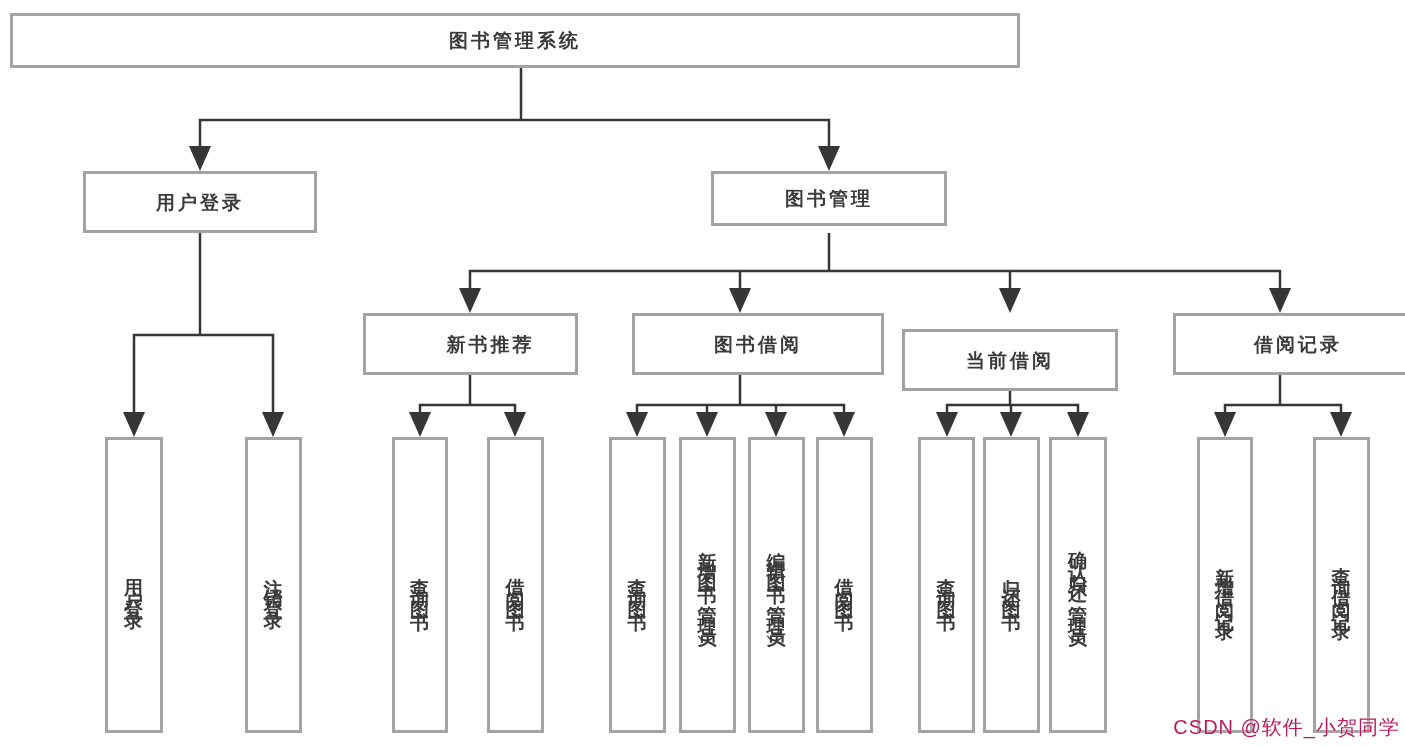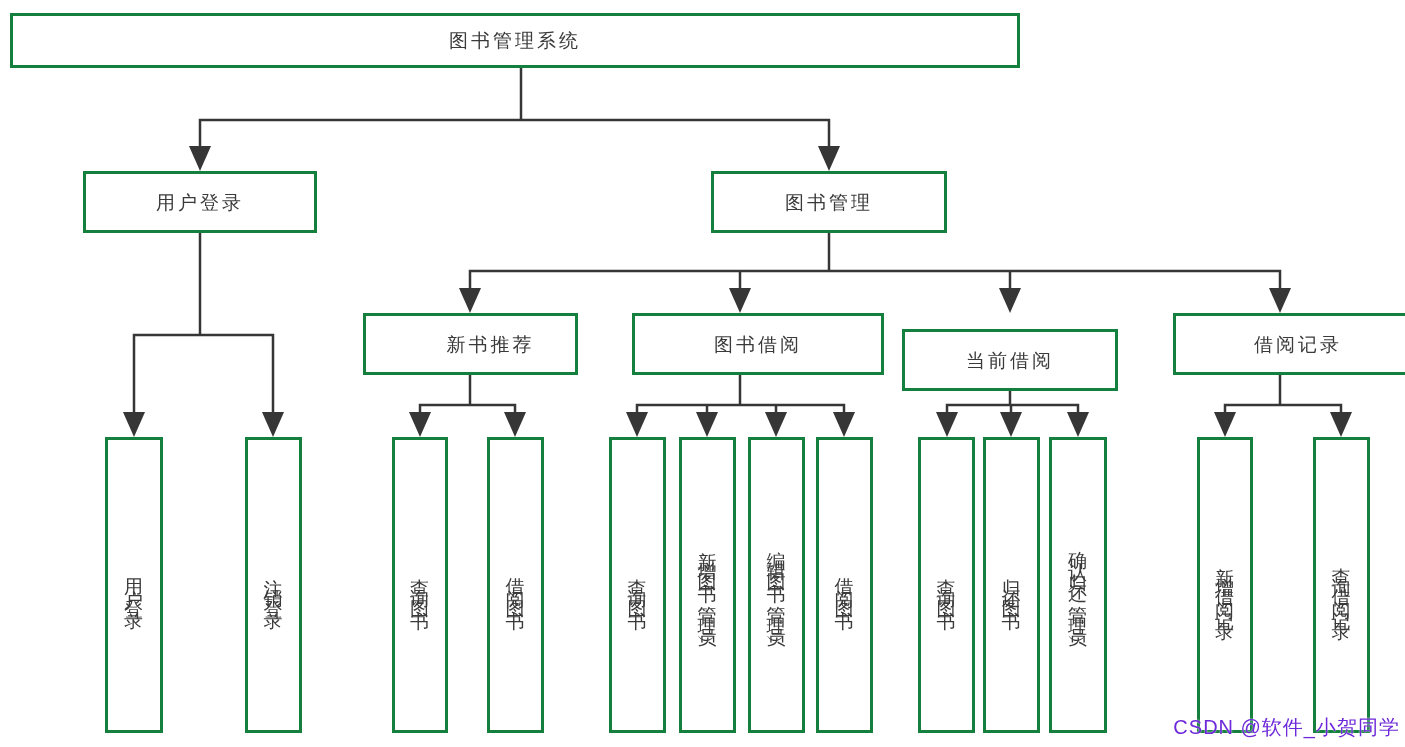--- a/index.html
+++ b/index.html
@@ -8,43 +8,44 @@
     width:1405px;height:747px;
     background:#ffffff;
     font-family:"Liberation Sans","DejaVu Sans",sans-serif;
     overflow:hidden;
   }
   .wires{position:absolute;left:0;top:0;z-index:1;}
   .box{
     position:absolute;
     box-sizing:border-box;
     background:#ffffff;
-    border:3px solid #15803d;
+    border:3px solid #a3a3a3;
     display:flex;align-items:center;justify-content:center;
     z-index:2;
+    font-weight:bold;
   }
   .box .lbl{
     color:#3a3a3a;
     font-size:19px;
     letter-spacing:3px;
     white-space:nowrap;
     line-height:1;
   }
   .vbox .lbl{
     writing-mode:vertical-rl;
     text-orientation:mixed;
     letter-spacing:11px;
     font-size:19px;
     line-height:1;
   }
   .watermark{
     position:absolute;
     right:5px;bottom:6px;
     z-index:5;
-    color:#6d28d9;
+    color:#be185d;
     font-size:20px;
     letter-spacing:1px;
     text-shadow:0 0 2px #ffffff;
     white-space:nowrap;
   }
 </style>
 </head>
 <body>
 
 <div class="canvas">
@@ -104,21 +105,21 @@
     </g>
   </svg>
 
   <div class="box" style="left:10px;top:13px;width:1010px;height:55px;">
     <span class="lbl">图书管理系统</span>
   </div>
 
   <div class="box" style="left:83px;top:171px;width:234px;height:62px;">
     <span class="lbl">用户登录</span>
   </div>
-  <div class="box" style="left:711px;top:171px;width:236px;height:62px;justify-content:center;">
+  <div class="box" style="left:711px;top:171px;width:236px;height:55px;justify-content:center;">
     <span class="lbl">图书管理</span>
   </div>
 
   <div class="box" style="left:363px;top:313px;width:215px;height:62px;padding-left:40px;">
     <span class="lbl">新书推荐</span>
   </div>
   <div class="box" style="left:632px;top:313px;width:252px;height:62px;">
     <span class="lbl">图书借阅</span>
   </div>
   <div class="box" style="left:902px;top:313px;width:216px;height:62px;margin-top:16px;">

